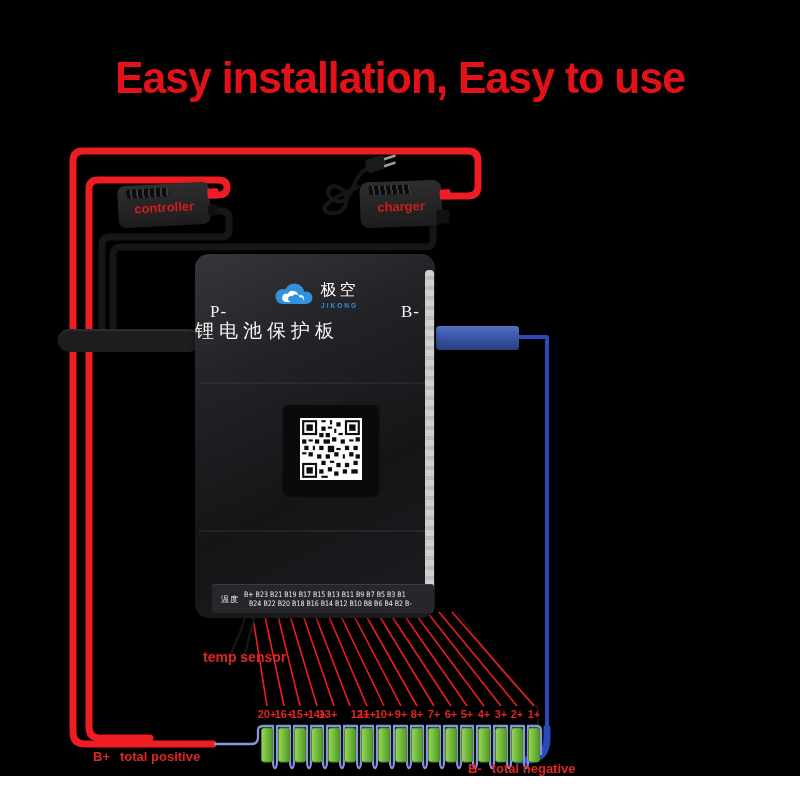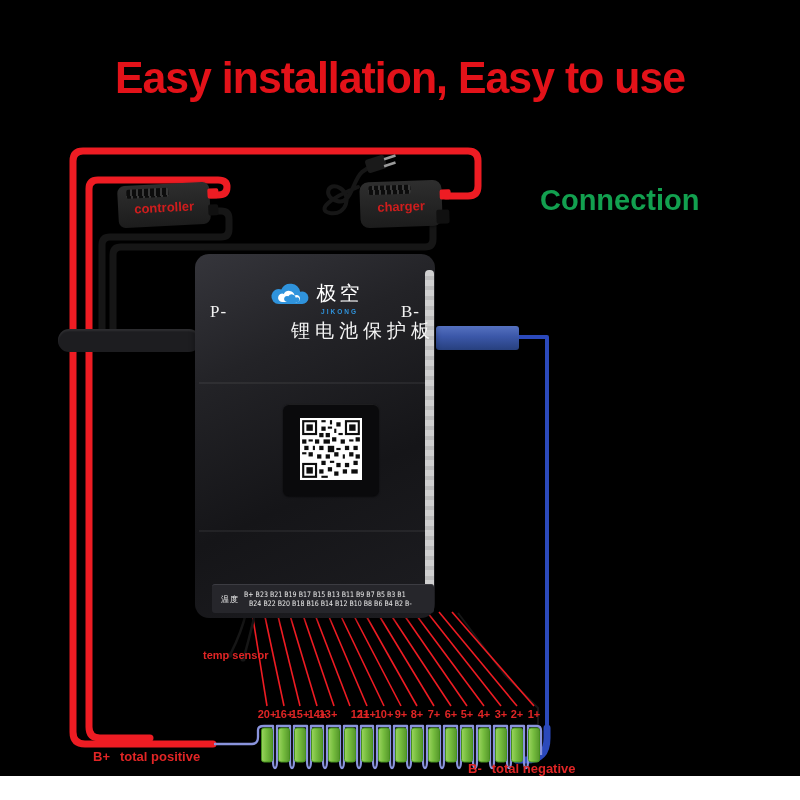--- a/index.html
+++ b/index.html
@@ -33,54 +33,53 @@
   .board{left:195px;top:254px;width:240px;height:364px;border-radius:14px;z-index:2;
          background:linear-gradient(155deg,#35353b 0%,#232327 28%,#151518 62%,#1d1d21 100%);
          box-shadow:0 2px 6px rgba(0,0,0,.35);}
   .foam{position:absolute;right:1px;top:16px;width:9px;height:328px;border-radius:4px;
         background:repeating-linear-gradient(180deg,#e3e3e3 0 6px,#cfcfcf 6px 10px);opacity:.9;}
   .seam{position:absolute;left:4px;width:232px;height:2px;background:rgba(255,255,255,.06);}
   .pmin,.bmin{position:absolute;top:48px;color:#f2f2f2;font-size:17px;font-family:"Liberation Serif",serif;letter-spacing:1px;}
   .pmin{left:15px;} .bmin{left:206px;}
   .brandrow{position:absolute;left:0;top:24px;width:100%;display:flex;justify-content:center;align-items:flex-start;gap:7px;}
   .brandtxt{display:flex;flex-direction:column;align-items:center;margin-top:2px;}
-  .brand-cn{color:#ffffff;font-size:20px;letter-spacing:3px;}
+  .brand-cn{color:#ffffff;font-size:16px;letter-spacing:3px;}
   .brand-en{color:var(--logo-blue);font-size:6.5px;letter-spacing:2px;font-weight:700;margin-top:1px;}
-  .prodname{position:absolute;left:0;top:64px;width:100%;text-align:right;color:#f5f5f5;
+  .prodname{position:absolute;left:0;top:64px;width:100%;text-align:left;color:#f5f5f5;
             font-size:19px;letter-spacing:5px;font-family:Liberation Mono, monospace;}
   .qrplate{position:absolute;left:88px;top:150px;width:96px;height:92px;background:#0a0a0c;border-radius:6px;
            box-shadow:inset 0 1px 0 rgba(255,255,255,.08),0 1px 2px rgba(0,0,0,.6);}
   .qrwhite{position:absolute;left:17px;top:14px;width:62px;height:62px;background:#ffffff;}
   .tstrip{position:absolute;left:17px;top:330px;width:222px;height:28px;background:#26262b;border-radius:3px;
           border-top:1px solid #3c3c42;display:flex;align-items:center;}
   .templbl{color:#eeeeee;font-size:8px;margin-left:9px;letter-spacing:1px;white-space:nowrap;font-family:Liberation Mono, monospace;}
   .trows{margin-left:5px;transform:scaleX(.84);transform-origin:left center;}
   .trow{color:#ececec;font-size:7.5px;line-height:9.5px;white-space:nowrap;font-family:"DejaVu Sans",sans-serif;}
   .trow.r2{margin-left:6px;}
   
   .pstub{left:58px;top:329px;width:142px;height:23px;background:#1d1d20;border-radius:11px;z-index:2;
          box-shadow:inset 0 2px 2px rgba(255,255,255,.08);}
   .bstub{left:436px;top:326px;width:83px;height:24px;border-radius:3px;z-index:2;
          background:linear-gradient(180deg,#5571c0,var(--wire-blue-thick) 45%,#27407e);}
   
   .cellLabel{position:absolute;top:708px;width:24px;text-align:center;font-size:11px;font-weight:700;
              color:var(--label-red);z-index:2;}
   .redlbl{color:var(--label-red);font-weight:700;font-size:13px;z-index:2;}
-  .tempsensor{left:203px;top:649px;font-size:11px;}
+  .tempsensor{left:203px;top:649px;font-size:14px;}
   .totpos{left:93px;top:749px;} .totneg{left:468px;top:761px;}
   .redlbl b{margin-right:10px;}
 </style>
 </head>
 <body>
 
 <div class="stage">
 
   <div class="abs title">Easy installation, Easy to use</div>
   <div class="abs subtitle">
-    <div>Connection</div>
   </div>
 
   <svg class="wires" width="800" height="800" viewBox="0 0 800 800">
     <defs>
       <linearGradient id="gGreen" x1="0" y1="0" x2="1" y2="0">
         <stop offset="0" stop-color="#9bd45f"></stop>
         <stop offset="0.45" stop-color="#76bd3f"></stop>
         <stop offset="1" stop-color="#55962a"></stop>
       </linearGradient>
     </defs>

